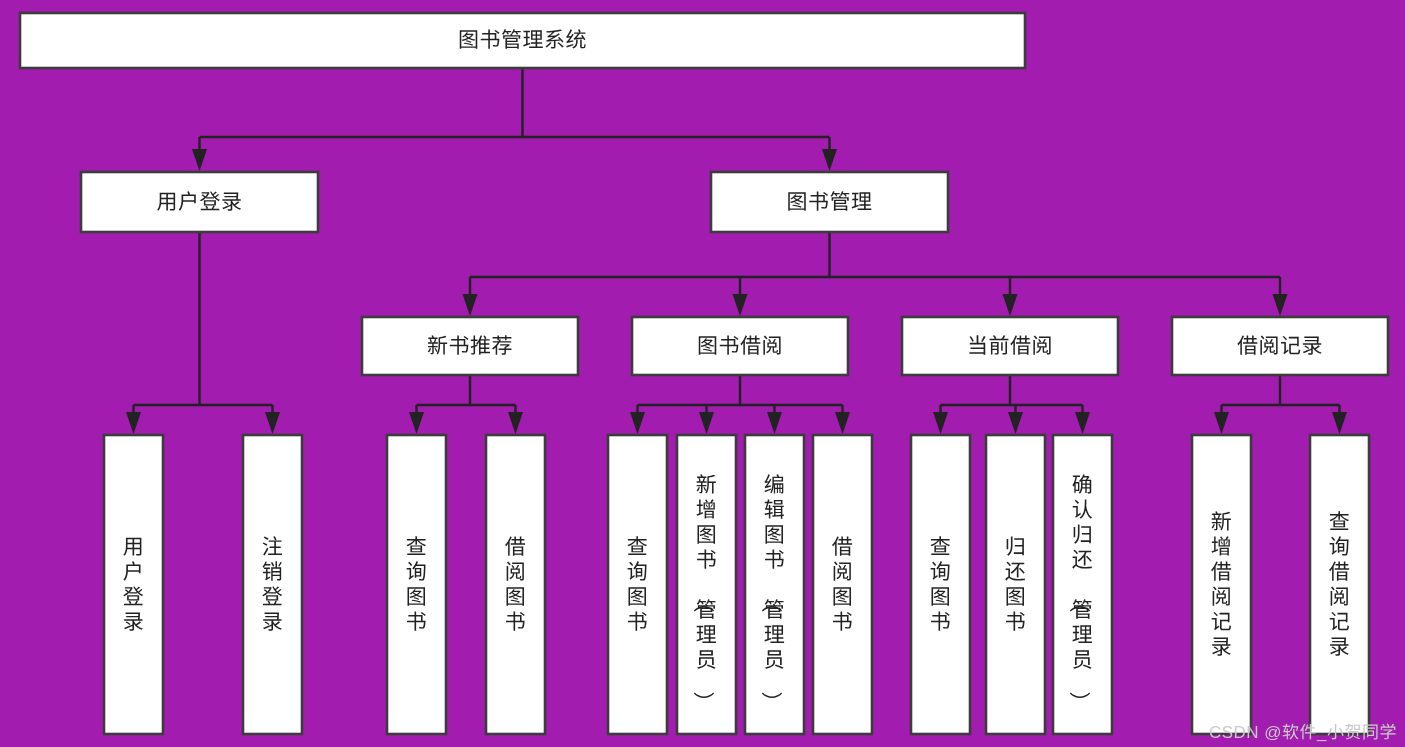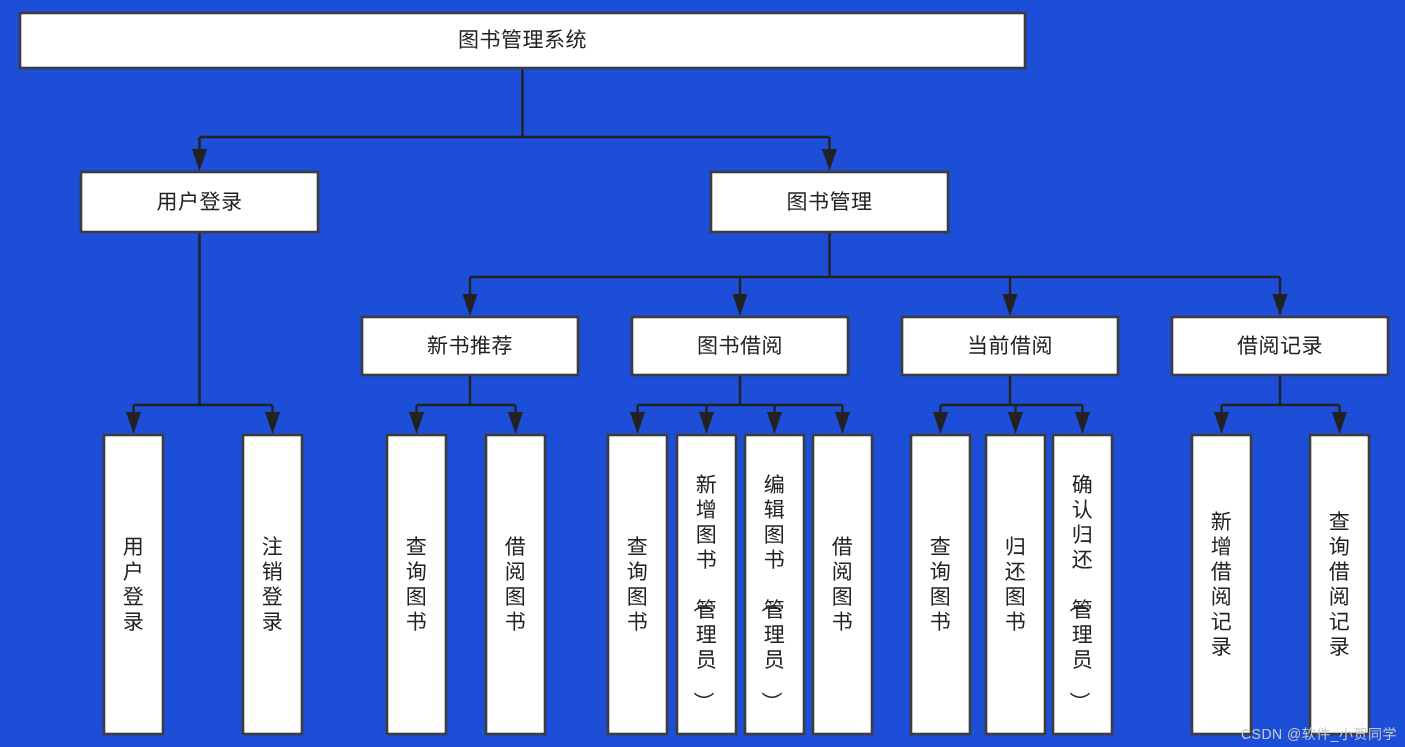--- a/index.html
+++ b/index.html
@@ -11,21 +11,21 @@
   body {
     width: 1405px;
     height: 747px;
     overflow: hidden;
     font-family: "Liberation Sans", "DejaVu Sans", sans-serif;
   }
   #diagram-root {
     position: relative;
     width: 1405px;
     height: 747px;
-    background: #1d4ed8;
+    background: #a21caf;
   }
   svg#diagram-svg {
     position: absolute;
     left: 0;
     top: 0;
     width: 1405px;
     height: 747px;
     display: block;
   }
   .node-box {
@@ -56,21 +56,21 @@
   }
   .edge-arrow {
     fill: #222222;
     stroke: none;
   }
   .watermark-text {
     position: absolute;
     right: 8px;
     bottom: 4px;
     font-family: "Liberation Sans", "DejaVu Sans", sans-serif;
-    font-size: 14px;
+    font-size: 17px;
     color: #c9c9c9;
     white-space: nowrap;
     user-select: none;
     letter-spacing: 0.5px;
   }
 </style>
 </head>
 <body>
 
 <div id="diagram-root">

